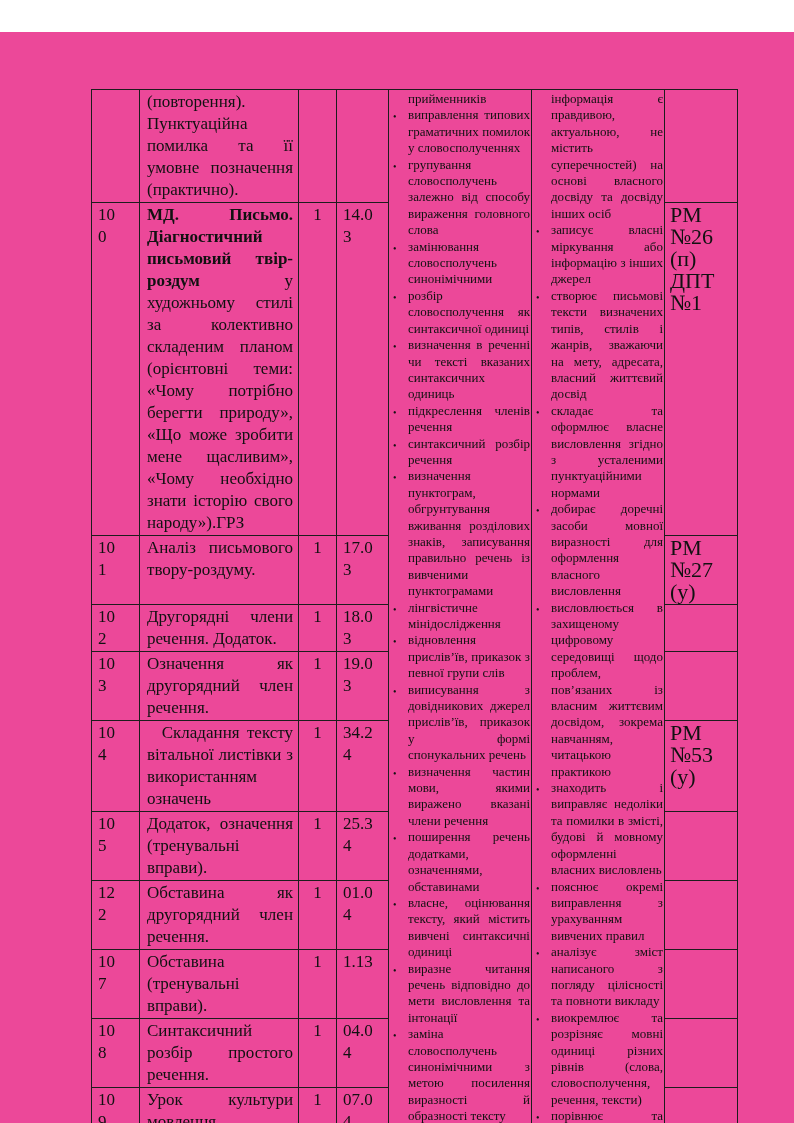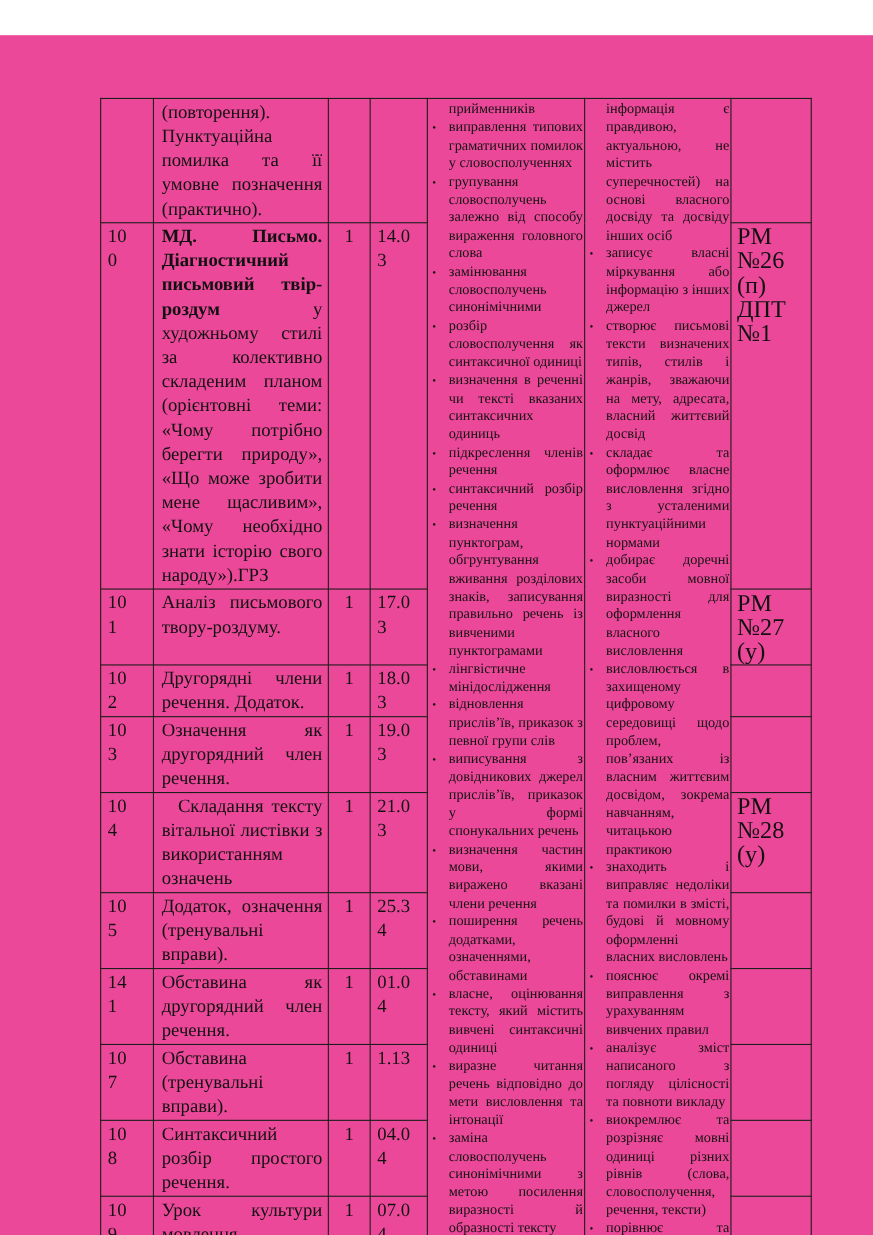--- a/index.html
+++ b/index.html
@@ -197,32 +197,32 @@
           <td class="c-num">103</td>
           <td class="c-topic">Означення як другорядний член речення.</td>
           <td class="c-hours">1</td>
           <td class="c-date">19.03</td>
           <td class="c-pm"></td>
         </tr>
         <tr style="height: 85px;">
           <td class="c-num">104</td>
           <td class="c-topic">&nbsp;&nbsp;Складання тексту вітальної листівки з використанням означень</td>
           <td class="c-hours">1</td>
-          <td class="c-date">21.03</td>
-          <td class="c-pm">РМ №28 (у)</td>
+          <td class="c-date">34.24</td>
+          <td class="c-pm">РМ №53 (у)</td>
         </tr>
         <tr style="height: 68px;">
           <td class="c-num">105</td>
           <td class="c-topic">Додаток, означення (тренувальні вправи).</td>
           <td class="c-hours">1</td>
           <td class="c-date">25.34</td>
           <td class="c-pm"></td>
         </tr>
         <tr style="height: 61px;">
-          <td class="c-num">141</td>
+          <td class="c-num">122</td>
           <td class="c-topic">Обставина як другорядний член речення.</td>
           <td class="c-hours">1</td>
           <td class="c-date">01.04</td>
           <td class="c-pm"></td>
         </tr>
         <tr style="height: 66px;">
           <td class="c-num">107</td>
           <td class="c-topic">Обставина (тренувальні вправи).</td>
           <td class="c-hours">1</td>
           <td class="c-date">1.13</td>

